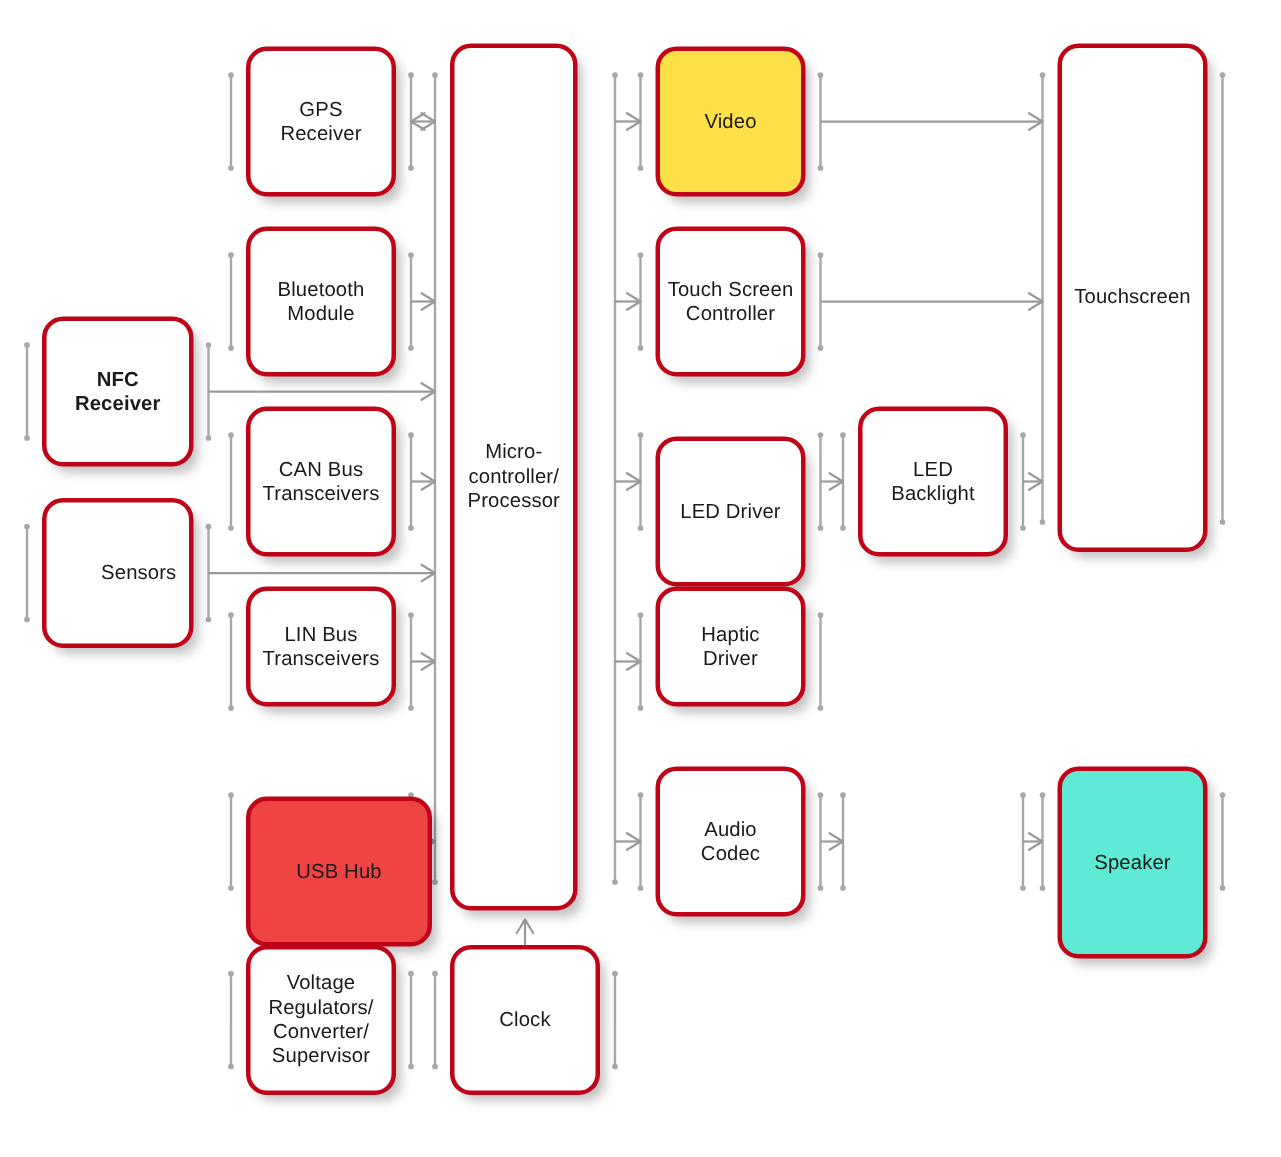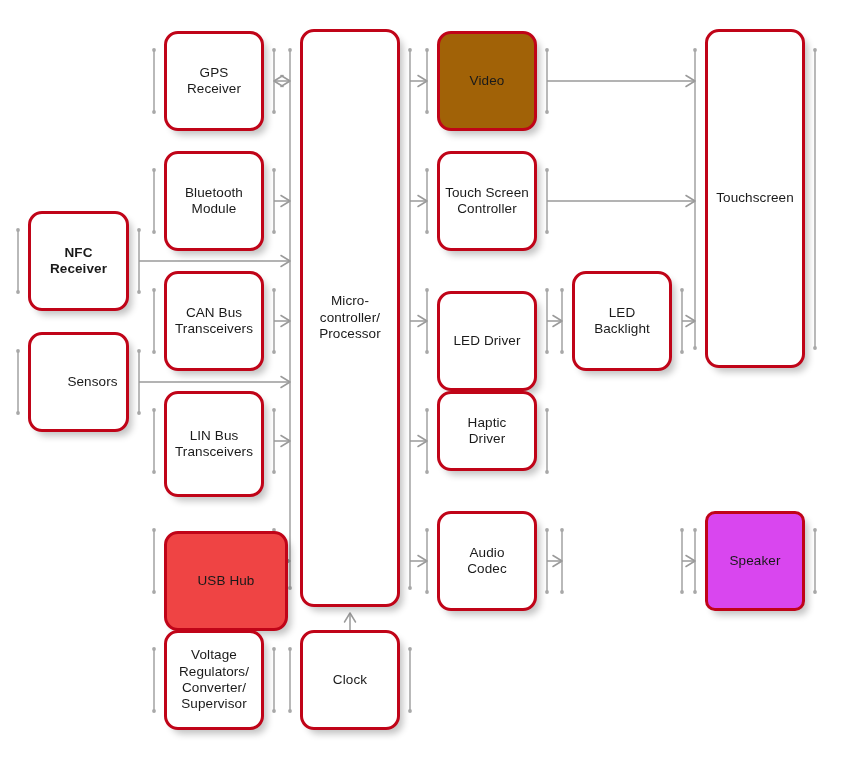--- a/index.html
+++ b/index.html
@@ -334,42 +334,42 @@
 Receiver</span>
     </div>
     <div class="block" style="left: 164px; top: 151px; width: 100px; height: 100px; border-color: rgb(192, 4, 24); background: rgb(255, 255, 255); color: rgb(26, 26, 26);">
       <span class="lbl">Bluetooth
 Module</span>
     </div>
     <div class="block" style="left: 164px; top: 271px; width: 100px; height: 100px; border-color: rgb(192, 4, 24); background: rgb(255, 255, 255); color: rgb(26, 26, 26);">
       <span class="lbl">CAN Bus
 Transceivers</span>
     </div>
-    <div class="block" style="left: 164px; top: 391px; width: 100px; height: 106px; border-color: rgb(192, 4, 24); background: rgb(255, 255, 255); color: rgb(26, 26, 26);">
+    <div class="block" style="left: 164px; top: 391px; width: 100px; height: 80px; border-color: rgb(192, 4, 24); background: rgb(255, 255, 255); color: rgb(26, 26, 26);">
       <span class="lbl">LIN Bus
 Transceivers</span>
     </div>
     <div class="block" style="left: 164px; top: 511px; width: 124px; height: 100px; border-color: rgb(192, 4, 24); background: #ef4444; color: rgb(26, 26, 26); margin-top: 20px;">
       <span class="lbl">USB Hub</span>
     </div>
     <div class="block" style="left: 164px; top: 630px; width: 100px; height: 100px; border-color: rgb(192, 4, 24); background: rgb(255, 255, 255); color: rgb(26, 26, 26);">
       <span class="lbl">Voltage
 Regulators/
 Converter/
 Supervisor</span>
     </div>
-    <div class="block" style="left: 300px; top: 29px; width: 100px; height: 578px; border-color: rgb(192, 4, 24); background: rgb(255, 255, 255); color: rgb(26, 26, 26);">
+    <div class="block" style="left: 300px; top: 29px; width: 85px; height: 578px; border-color: rgb(192, 4, 24); background: rgb(255, 255, 255); color: rgb(26, 26, 26);">
       <span class="lbl">Micro-
 controller/
 Processor</span>
     </div>
     <div class="block" style="left: 300px; top: 630px; width: 100px; height: 100px; border-color: rgb(192, 4, 24); background: rgb(255, 255, 255); color: rgb(26, 26, 26); align-items: center;">
       <span class="lbl">Clock</span>
     </div>
-    <div class="block" style="left: 437px; top: 31px; width: 100px; height: 100px; border-color: rgb(192, 4, 24); background: #a16207; color: rgb(26, 26, 26);">
+    <div class="block" style="left: 437px; top: 31px; width: 100px; height: 100px; border-color: rgb(192, 4, 24); background: #fde047; color: rgb(26, 26, 26);">
       <span class="lbl">Video</span>
     </div>
     <div class="block" style="left: 437px; top: 151px; width: 100px; height: 100px; border-color: rgb(192, 4, 24); background: rgb(255, 255, 255); color: rgb(26, 26, 26);">
       <span class="lbl">Touch Screen
 Controller</span>
     </div>
     <div class="block" style="left: 437px; top: 271px; width: 100px; height: 100px; border-color: rgb(192, 4, 24); background: rgb(255, 255, 255); color: rgb(26, 26, 26); margin-top: 20px;">
       <span class="lbl">LED Driver</span>
     </div>
     <div class="block" style="left: 437px; top: 391px; width: 100px; height: 80px; border-color: rgb(192, 4, 24); background: rgb(255, 255, 255); color: rgb(26, 26, 26);">
@@ -380,16 +380,16 @@
       <span class="lbl">Audio
 Codec</span>
     </div>
     <div class="block" style="left: 572px; top: 271px; width: 100px; height: 100px; border-color: rgb(192, 4, 24); background: rgb(255, 255, 255); color: rgb(26, 26, 26);">
       <span class="lbl">LED
 Backlight</span>
     </div>
     <div class="block" style="left: 705px; top: 29px; width: 100px; height: 339px; border-color: rgb(192, 4, 24); background: rgb(255, 255, 255); color: rgb(26, 26, 26);">
       <span class="lbl">Touchscreen</span>
     </div>
-    <div class="block" style="left: 705px; top: 511px; width: 100px; height: 100px; border-color: rgb(192, 4, 24); background: #d946ef; color: rgb(26, 26, 26); border-radius: 10px;">
+    <div class="block" style="left: 705px; top: 511px; width: 100px; height: 128px; border-color: rgb(192, 4, 24); background: #5eead4; color: rgb(26, 26, 26);">
       <span class="lbl">Speaker</span>
     </div>
   </div>
 
 </body></html>

